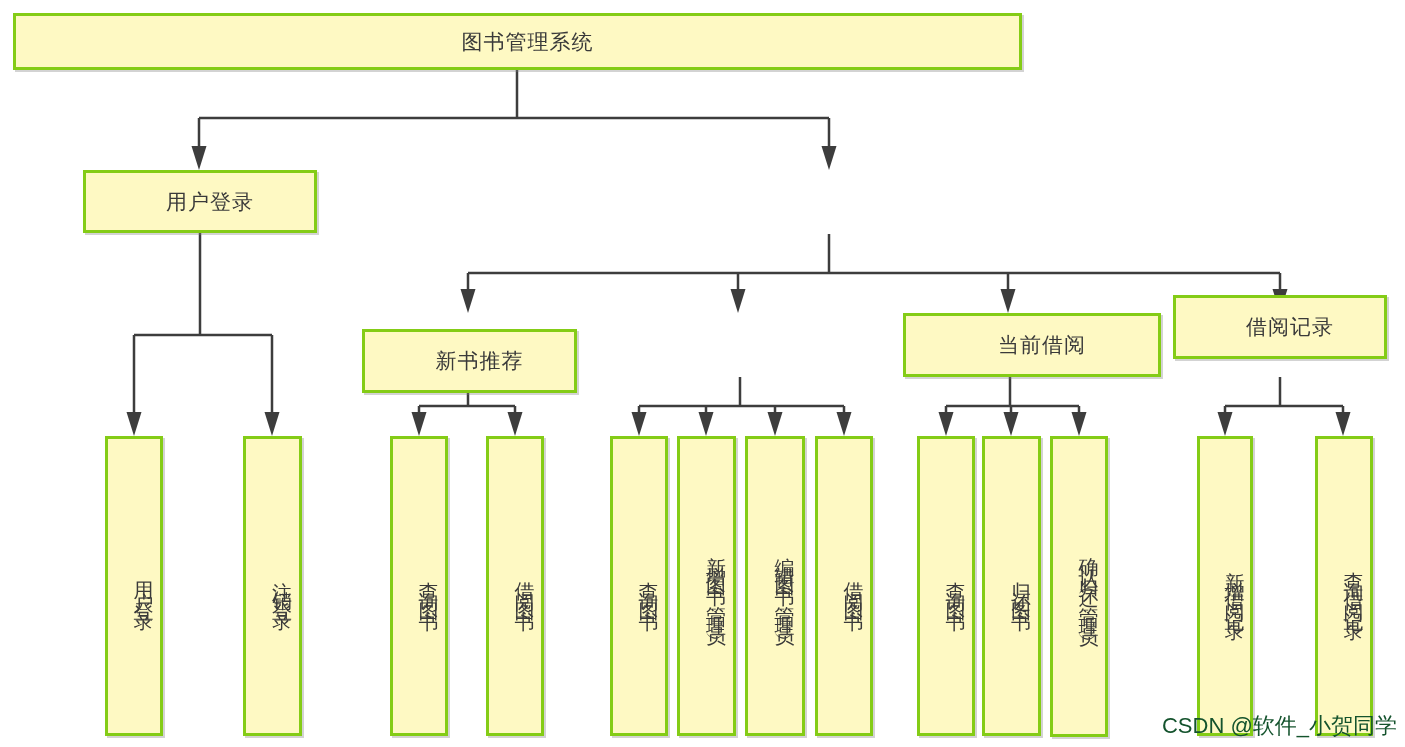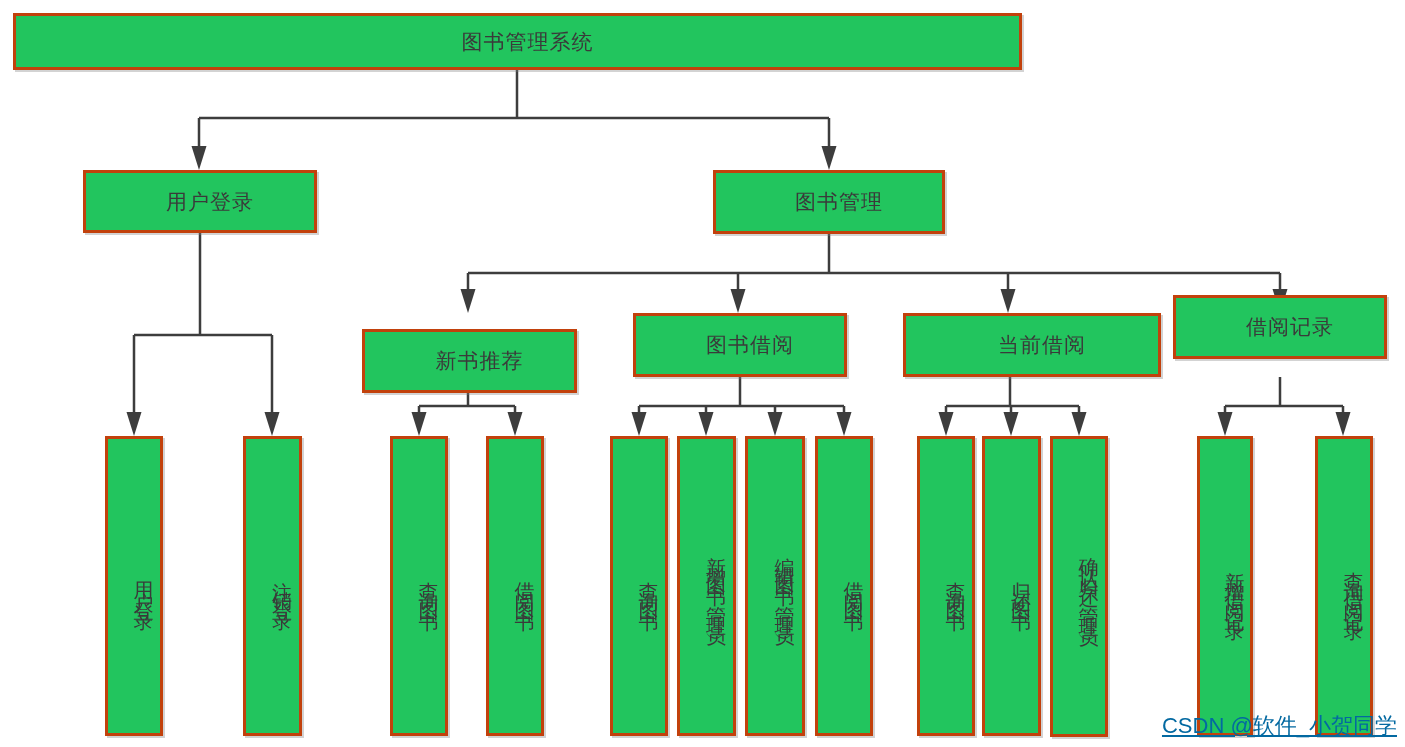--- a/index.html
+++ b/index.html
@@ -13,22 +13,22 @@
   }
   .wires {
     position: absolute;
     left: 0; top: 0;
     width: 1405px; height: 747px;
     z-index: 1;
   }
   .node {
     position: absolute;
     box-sizing: border-box;
-    border: 3px solid #c2410c;
-    background: #22c55e;
+    border: 3px solid #84cc16;
+    background: #fef9c3;
     color: #3a3a3a;
     display: flex;
     align-items: center;
     justify-content: center;
     z-index: 2;
     box-shadow: 2px 2px 0 rgba(130,130,130,0.35);
     padding-left: 20px;
   }
   .node.h {
     font-size: 21px;
@@ -43,24 +43,23 @@
     text-orientation: mixed;
     letter-spacing: 10px;
     line-height: 1;
     white-space: nowrap;
   }
   .watermark {
     position: absolute;
     right: 8px;
     bottom: 6px;
     z-index: 4;
-    color: #0369a1;
+    color: #14532d;
     font-size: 22px;
     white-space: nowrap;
-    text-decoration: underline;
   }
 </style>
 </head>
 <body>
 
 <div class="canvas">
 
   <svg class="wires" width="1405" height="747" viewBox="0 0 1405 747" xmlns="http://www.w3.org/2000/svg">
     <g stroke="#3d3d3d" stroke-width="2.5" fill="none">
 
@@ -101,29 +100,23 @@
     </g>
   </svg>
 
   <div class="node h" style="left:13px; top:13px; width:1009px; height:57px;">
     <span class="lbl">图书管理系统</span>
   </div>
 
   <div class="node h" style="left:83px; top:170px; width:234px; height:63px;">
     <span class="lbl">用户登录</span>
   </div>
-  <div class="node h" style="left:713px; top:170px; width:232px; height:64px;">
-    <span class="lbl">图书管理</span>
-  </div>
 
   <div class="node h" style="left:362px; top:313px; width:215px; height:64px;margin-top:16px;">
     <span class="lbl">新书推荐</span>
-  </div>
-  <div class="node h" style="left:633px; top:313px; width:214px; height:64px;">
-    <span class="lbl">图书借阅</span>
   </div>
   <div class="node h" style="left:903px; top:313px; width:258px; height:64px;">
     <span class="lbl">当前借阅</span>
   </div>
   <div class="node h" style="left:1173px; top:295px; width:214px; height:64px;">
     <span class="lbl">借阅记录</span>
   </div>
 
   <div class="node v" style="left:105px; top:436px; width:58px; height:300px;">
     <span class="lbl">用户登录</span>

